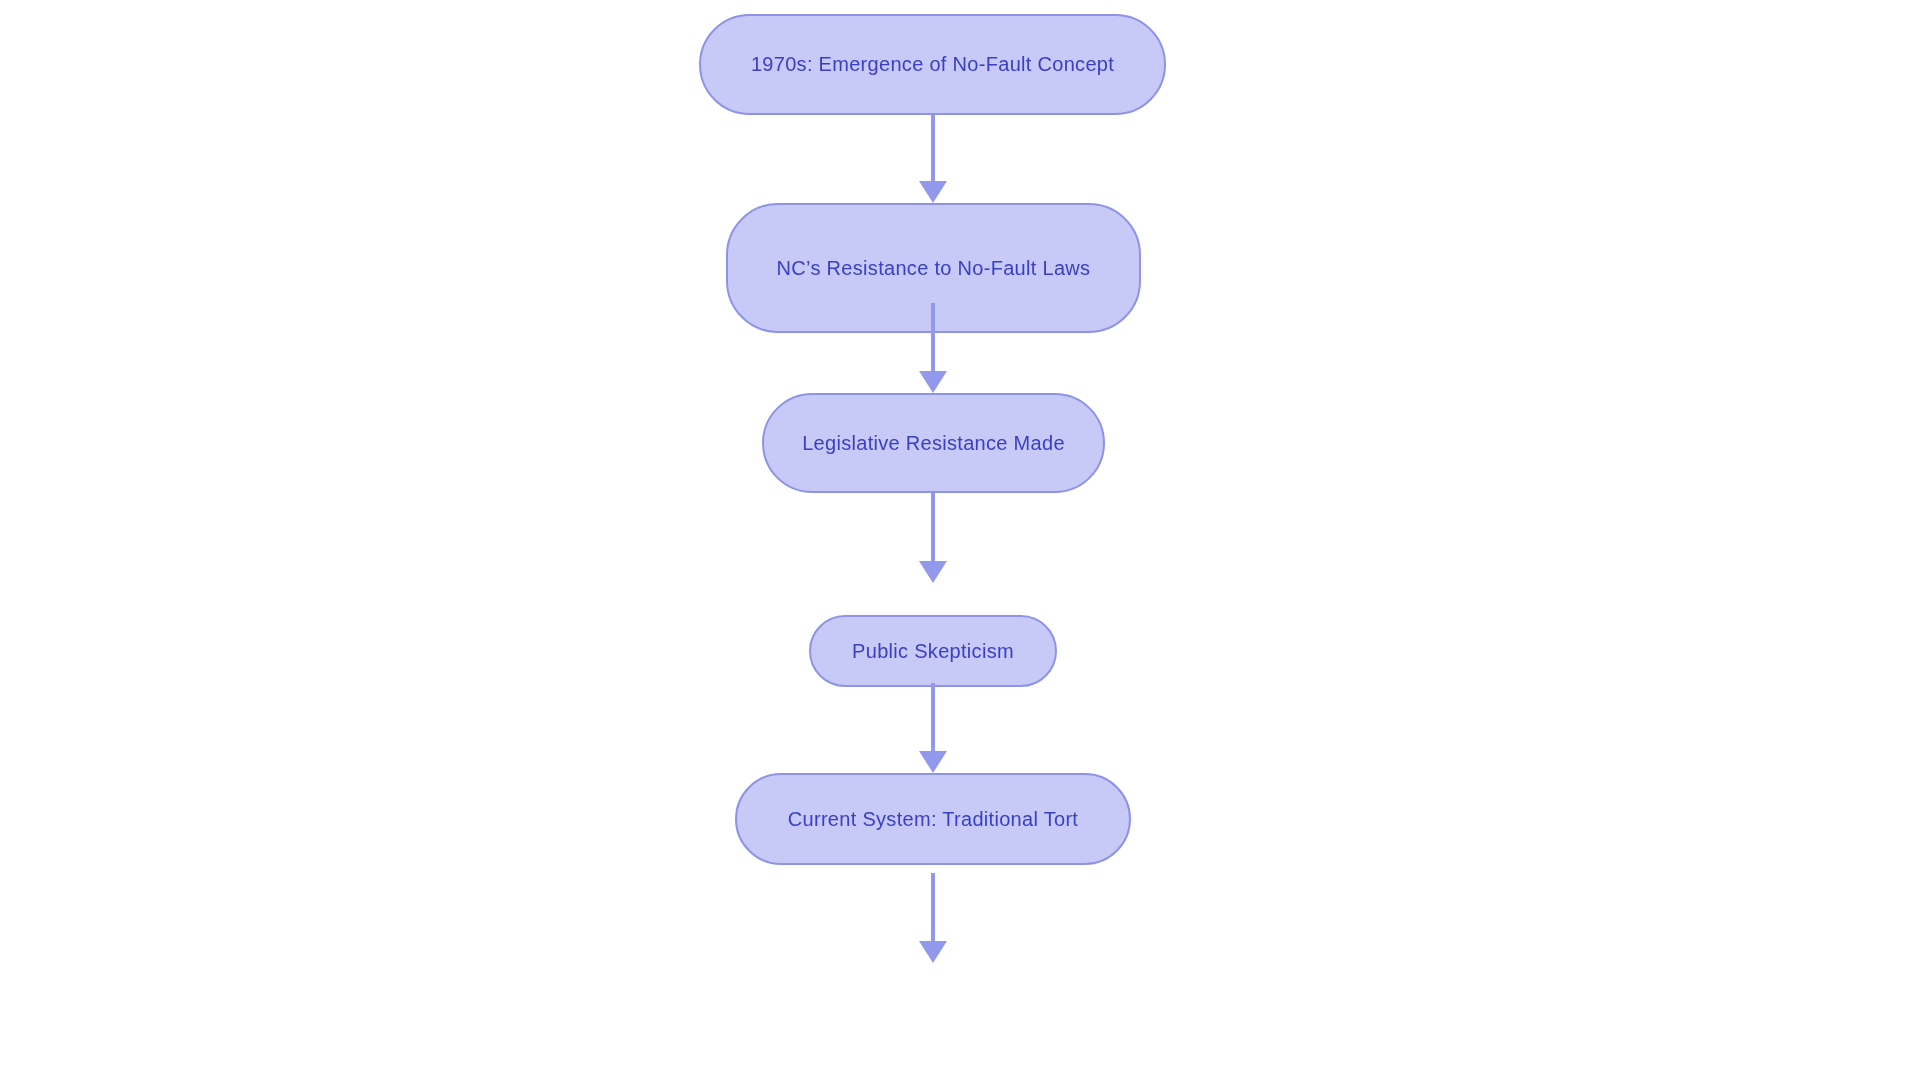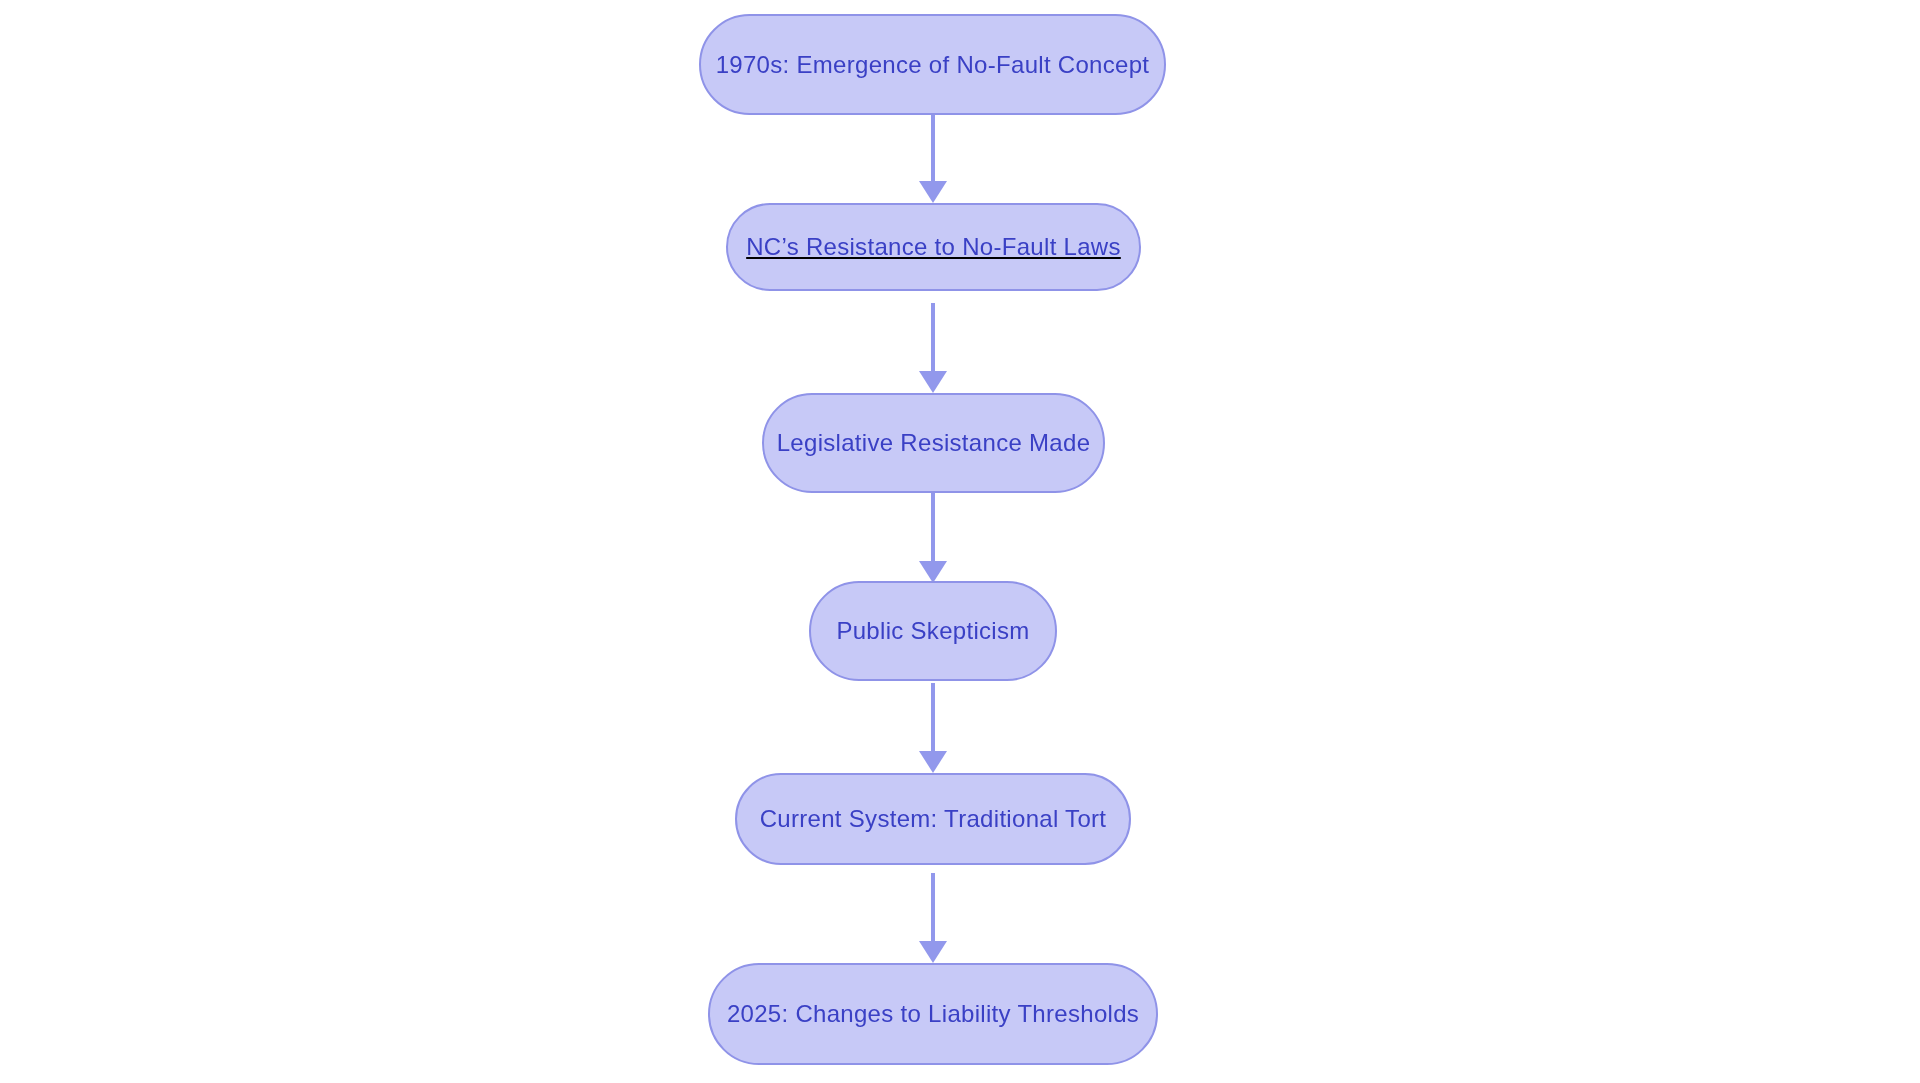--- a/index.html
+++ b/index.html
@@ -20,31 +20,31 @@
     box-sizing: border-box;
     display: flex;
     align-items: center;
     justify-content: center;
     background: var(--node-fill, #c7c9f7);
     border: 2px solid var(--node-border, #8f93e8);
     border-radius: 52px;
   }
   .node-label {
     color: var(--text-color, #3a40c5);
-    font-size: 24px;
+    font-size: 20px;
     font-weight: 400;
     letter-spacing: 0.3px;
     white-space: nowrap;
     text-align: center;
   }
   
   .n0 { left: 699px; top: 14px;  width: 467px; height: 101px; }
-  .n1 { left: 726px; top: 203px; width: 415px; height: 88px; text-decoration: underline; }
+  .n1 { left: 726px; top: 203px; width: 415px; height: 130px; }
   .n2 { left: 762px; top: 393px; width: 343px; height: 100px; }
-  .n3 { left: 809px; top: 581px; width: 248px; height: 100px; }
+  .n3 { left: 809px; top: 615px; width: 248px; height: 72px; }
   .n4 { left: 735px; top: 773px; width: 396px; height: 92px; }
   .n5 { left: 708px; top: 963px; width: 450px; height: 102px; }
 
   .arrow {
     position: absolute;
     width: 28px;
   }
   .arrow .shaft {
     position: absolute;
     left: 50%;
@@ -115,17 +115,14 @@
 
   <div class="node n4">
     <span class="node-label">Current System: Traditional Tort</span>
   </div>
 
   <div class="arrow a4">
     <div class="shaft"></div>
     <div class="head"></div>
   </div>
 
-  <div class="node n5">
-    <span class="node-label">2025: Changes to Liability Thresholds</span>
-  </div>
 
 </div>
 
 </body></html>

